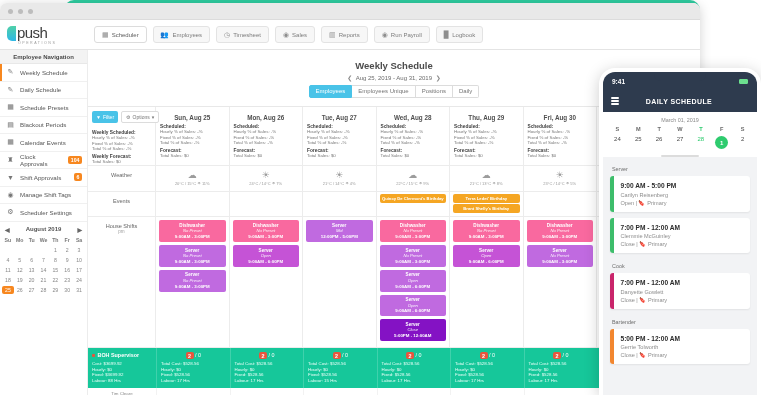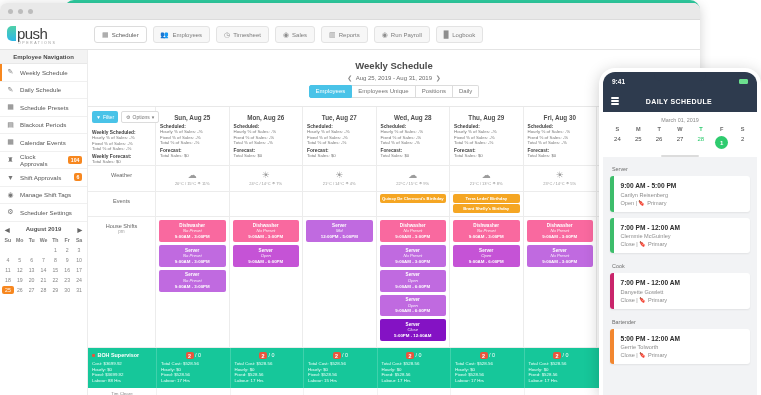--- a/index.html
+++ b/index.html
@@ -32,21 +32,21 @@
     display: flex; align-items: center; padding-left: 8px; gap: 5px;
   }
   .dot { width: 5px; height: 5px; border-radius: 50%; background: #bdbdbd; }
 
   
   .appbar {
     height: 30px; background:#fff; border-bottom: 1px solid #e4e4e4;
     display: flex; align-items: center;
   }
   .brand { width: 88px; padding-left: 7px; }
-  .brand .logo-row { display:flex; align-items:flex-end; }
+  .brand .logo-row { display:flex; align-items:center; }
   .brand .p-mark {
     width: 9px; height: 15px; border-radius: 5px 0 0 5px;
     background: linear-gradient(180deg,#4fd0a8,#2fb8e6);
     margin-right: 1px; margin-top:1px;
   }
   .brand .word {
     font-size: 15px; letter-spacing: -.6px; color: #3d3d3d;
     font-weight: 400; line-height: 15px;
   }
   .brand .sub {

